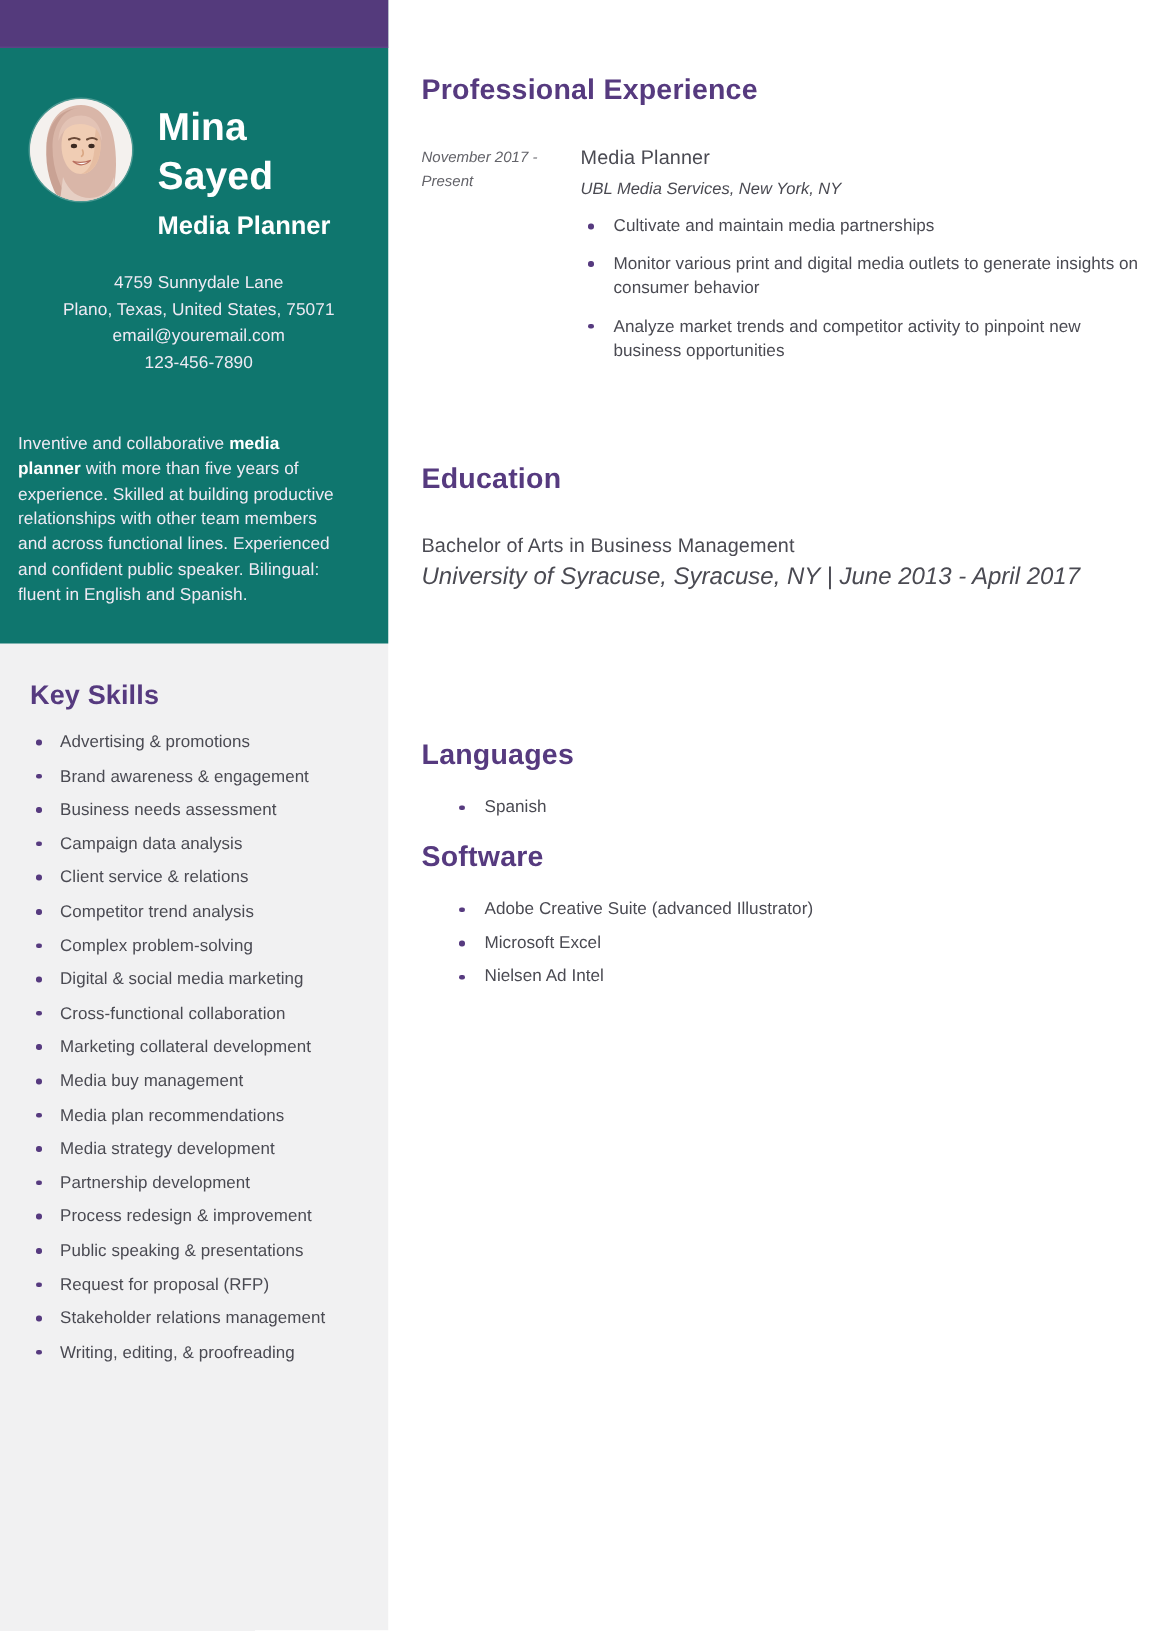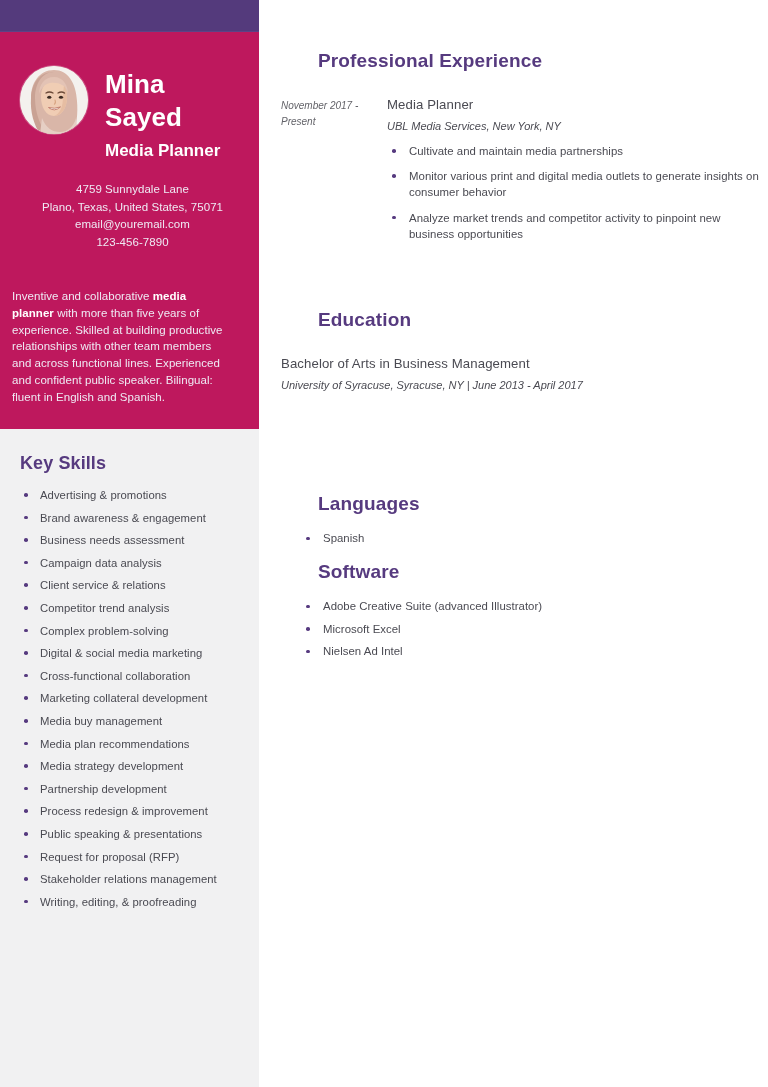--- a/index.html
+++ b/index.html
@@ -32,21 +32,21 @@
     height: 1087px;
     background: #f1f1f2;
   }
 
   .sidebar-top {
     position: absolute;
     left: 0;
     top: 0;
     width: 259px;
     height: 429px;
-    background: #be185d;
+    background: #0f766e;
     text-decoration: underline;
   }
 
   .sidebar-topbar {
     position: absolute;
     left: 0;
     top: 0;
     width: 259px;
     height: 32px;
     background: #543a7c;
@@ -173,21 +173,20 @@
     width: 509px;
     height: 1087px;
     background: #ffffff;
   }
 
   .sec-heading {
     font-size: 19px;
     font-weight: 700;
     color: #563a7f;
     letter-spacing: 0.15px;
-    margin-left: 37px;
   }
 
   
   .sec-exp { position: absolute; left: 22px; top: 50px; width: 478px; }
   .exp-entry { display: flex; margin-top: 24px; }
 
   .exp-date {
     flex: 0 0 106px;
     font-size: 10px;
     line-height: 16px;
@@ -243,21 +242,21 @@
   
   .sec-edu { position: absolute; left: 22px; top: 309px; width: 478px; }
   .edu-degree {
     font-size: 13.2px;
     line-height: 17px;
     color: #4a4a52;
     margin-top: 24px;
     letter-spacing: 0.1px;
   }
   .edu-school {
-    font-size: 11px;
+    font-size: 16px;
     line-height: 16px;
     font-style: italic;
     color: #4a4a52;
     margin-top: 5px;
   }
 
   
   .sec-lang { position: absolute; left: 22px; top: 493px; width: 478px; }
 
   

